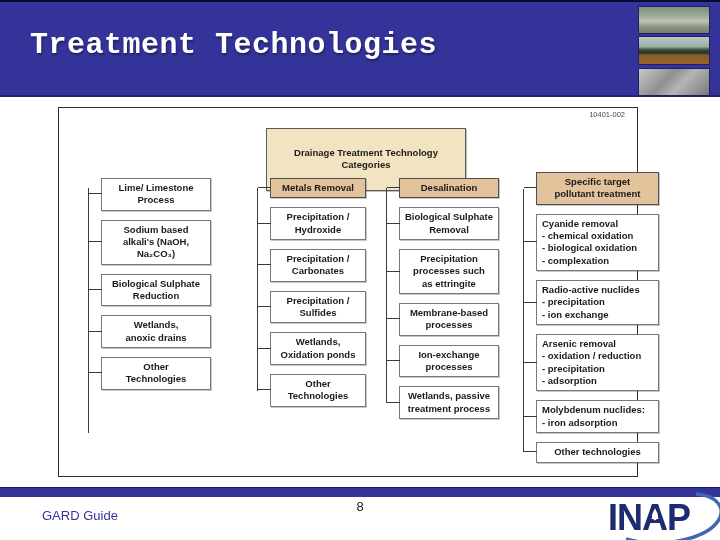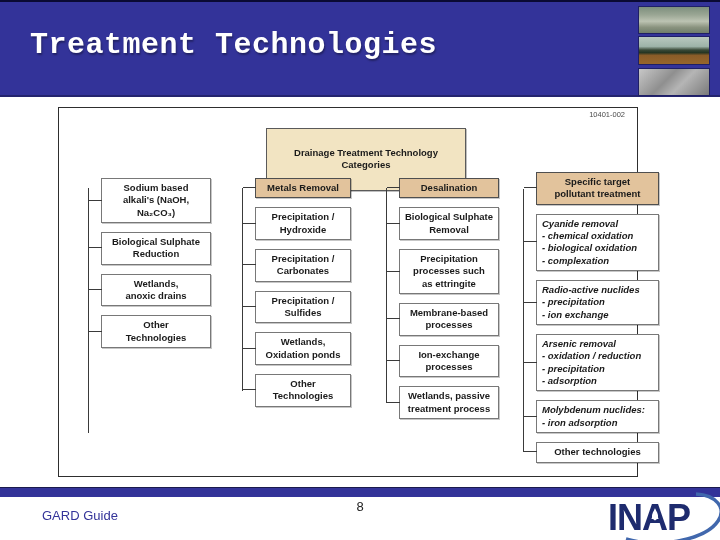--- a/index.html
+++ b/index.html
@@ -33,37 +33,37 @@
   .root-box{
     position:absolute;left:207px;top:20px;width:200px;min-height:27px;
     background:#f2e4c2;border:1.2px solid #5a5a5a;box-shadow:1px 1px 0 rgba(0,0,0,0.25);
     display:flex;align-items:center;justify-content:center;text-align:center;
     font-size:9.5px;font-weight:bold;color:#1a1a1a;line-height:1.3;
     white-space:pre-line;padding:18px 4px;box-sizing:border-box;
   }
   
   .column{position:absolute;top:70px;padding-left:13px;box-sizing:border-box;}
   .col-1{left:29px;width:123px;}
-  .col-2{left:183px;width:109px;}
+  .col-2{left:198px;width:109px;}
   .col-3{left:327px;width:113px;}
   .col-4{left:464px;width:136px;top:64px;}
   .trunk{position:absolute;left:0;width:0;border-left:1.5px solid #3a3a3a;}
   .node{
     position:relative;margin-bottom:9px;background:#ffffff;border:1.2px solid #787878;
     box-shadow:1px 1px 0 rgba(0,0,0,0.22);
     font-size:9.5px;font-weight:bold;color:#1a1a1a;line-height:1.3;
     text-align:center;padding:3px 3px;white-space:pre-line;box-sizing:border-box;min-height:19px;
     display:flex;align-items:center;justify-content:center;
   }
   .node::before{
     content:"";position:absolute;left:-13px;top:calc(50% - 1px);width:13px;height:0;
     border-top:1.5px solid #3a3a3a;
   }
   .node.header{background:#e2c39c;border:1.2px solid #4f4f4f;}
-  .node.left{justify-content:flex-start;text-align:left;padding-left:5px;font-style:italic;}
+  .node.left{justify-content:flex-start;text-align:left;padding-left:5px;}
   
   .footer-bar{position:absolute;left:0;top:487px;width:720px;height:10px;background:#333399;border-top:1px solid #1a1a4d;box-sizing:border-box;}
   .footer-left{position:absolute;left:42px;top:508px;font-size:13px;font-weight:normal;color:#333399;}
   .page-number{position:absolute;left:0;top:499px;width:720px;text-align:center;font-size:13px;color:#222222;}
   .logo{position:absolute;left:606px;top:491px;width:130px;height:52px;}
 </style>
 </head>
 <body>
 
 <div class="banner">
@@ -74,20 +74,22 @@
 </div>
 
 <div class="frame">
   <div class="fig-ref">10401-002</div>
 
   <div class="root-box">Drainage Treatment Technology
 Categories</div>
 
   <div class="column col-1">
     <div class="trunk" style="top: 10px; height: 244.5px;"></div>
+    <div class="node">Lime/ Limestone
+Process</div>
     <div class="node">Sodium based
 alkali's (NaOH,
 Na₂CO₃)</div>
     <div class="node">Biological Sulphate
 Reduction</div>
     <div class="node">Wetlands,
 anoxic drains</div>
     <div class="node">Other
 Technologies</div>
   </div>

